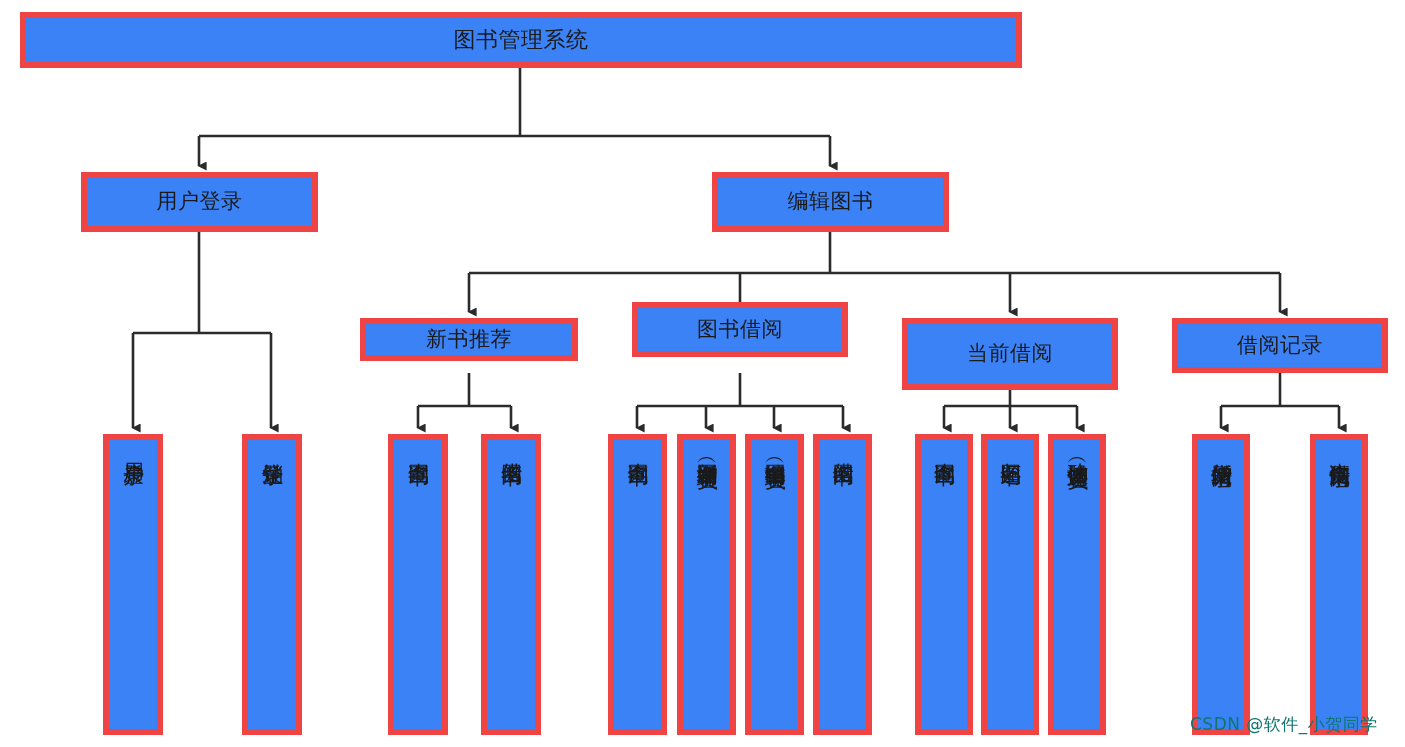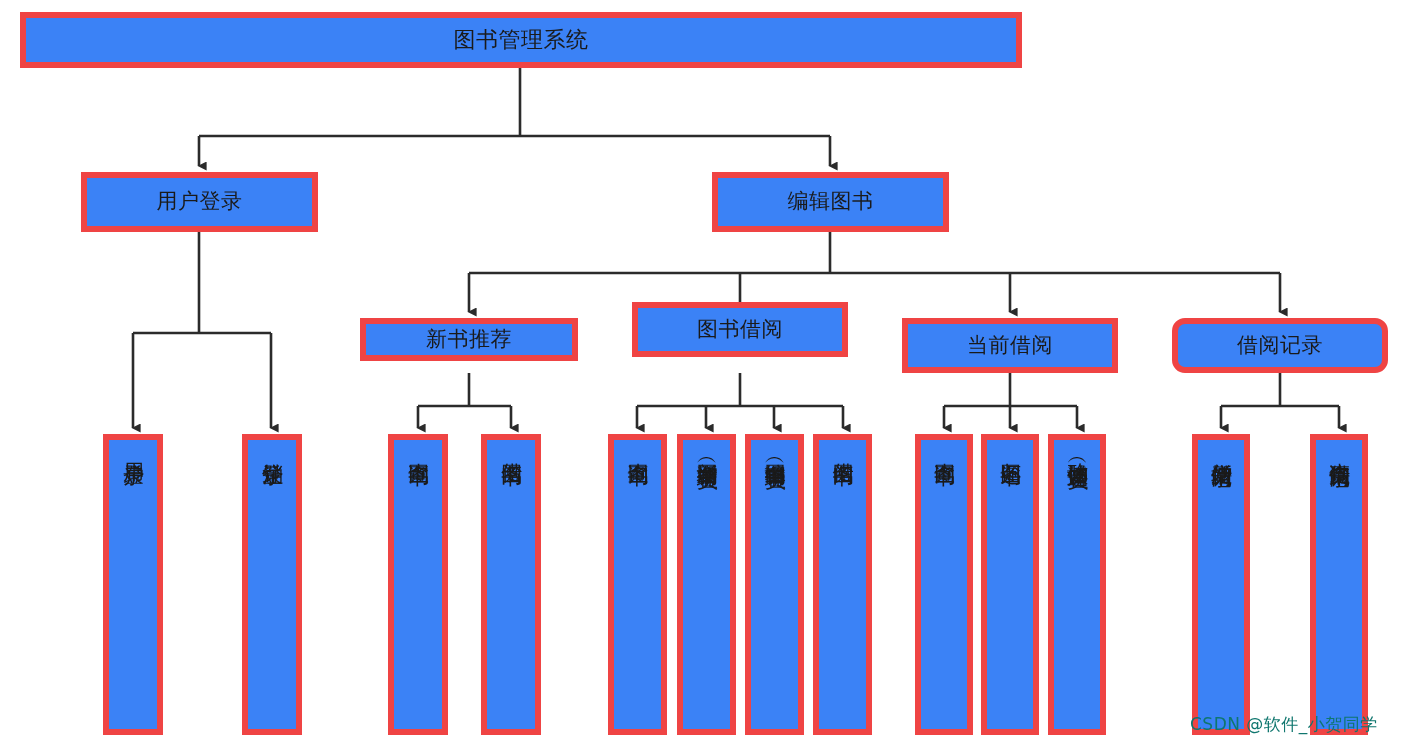--- a/index.html
+++ b/index.html
@@ -137,25 +137,25 @@
   </div>
 
   <div class="node horizontal" style="left:360px; top:318px; width:218px; height:43px;">
     <span class="node-label">新书推荐</span>
   </div>
 
   <div class="node horizontal" style="left:632px; top:302px; width:216px; height:55px;">
     <span class="node-label">图书借阅</span>
   </div>
 
-  <div class="node horizontal" style="left:902px; top:318px; width:216px; height:55px;">
+  <div class="node horizontal" style="left:902px; top:318px; width:216px; height:72px;">
     <span class="node-label">当前借阅</span>
   </div>
 
-  <div class="node horizontal" style="left:1172px; top:318px; width:216px; height:55px;border-radius:13px;">
+  <div class="node horizontal" style="left:1172px; top:318px; width:216px; height:55px;">
     <span class="node-label">借阅记录</span>
   </div>
 
   <div class="node vertical" style="left:103px; top:434px; width:60px; height:301px;">
     <span class="node-label">用户登录</span>
   </div>
 
   <div class="node vertical" style="left:242px; top:434px; width:60px; height:301px;">
     <span class="node-label">注销登录</span>
   </div>

